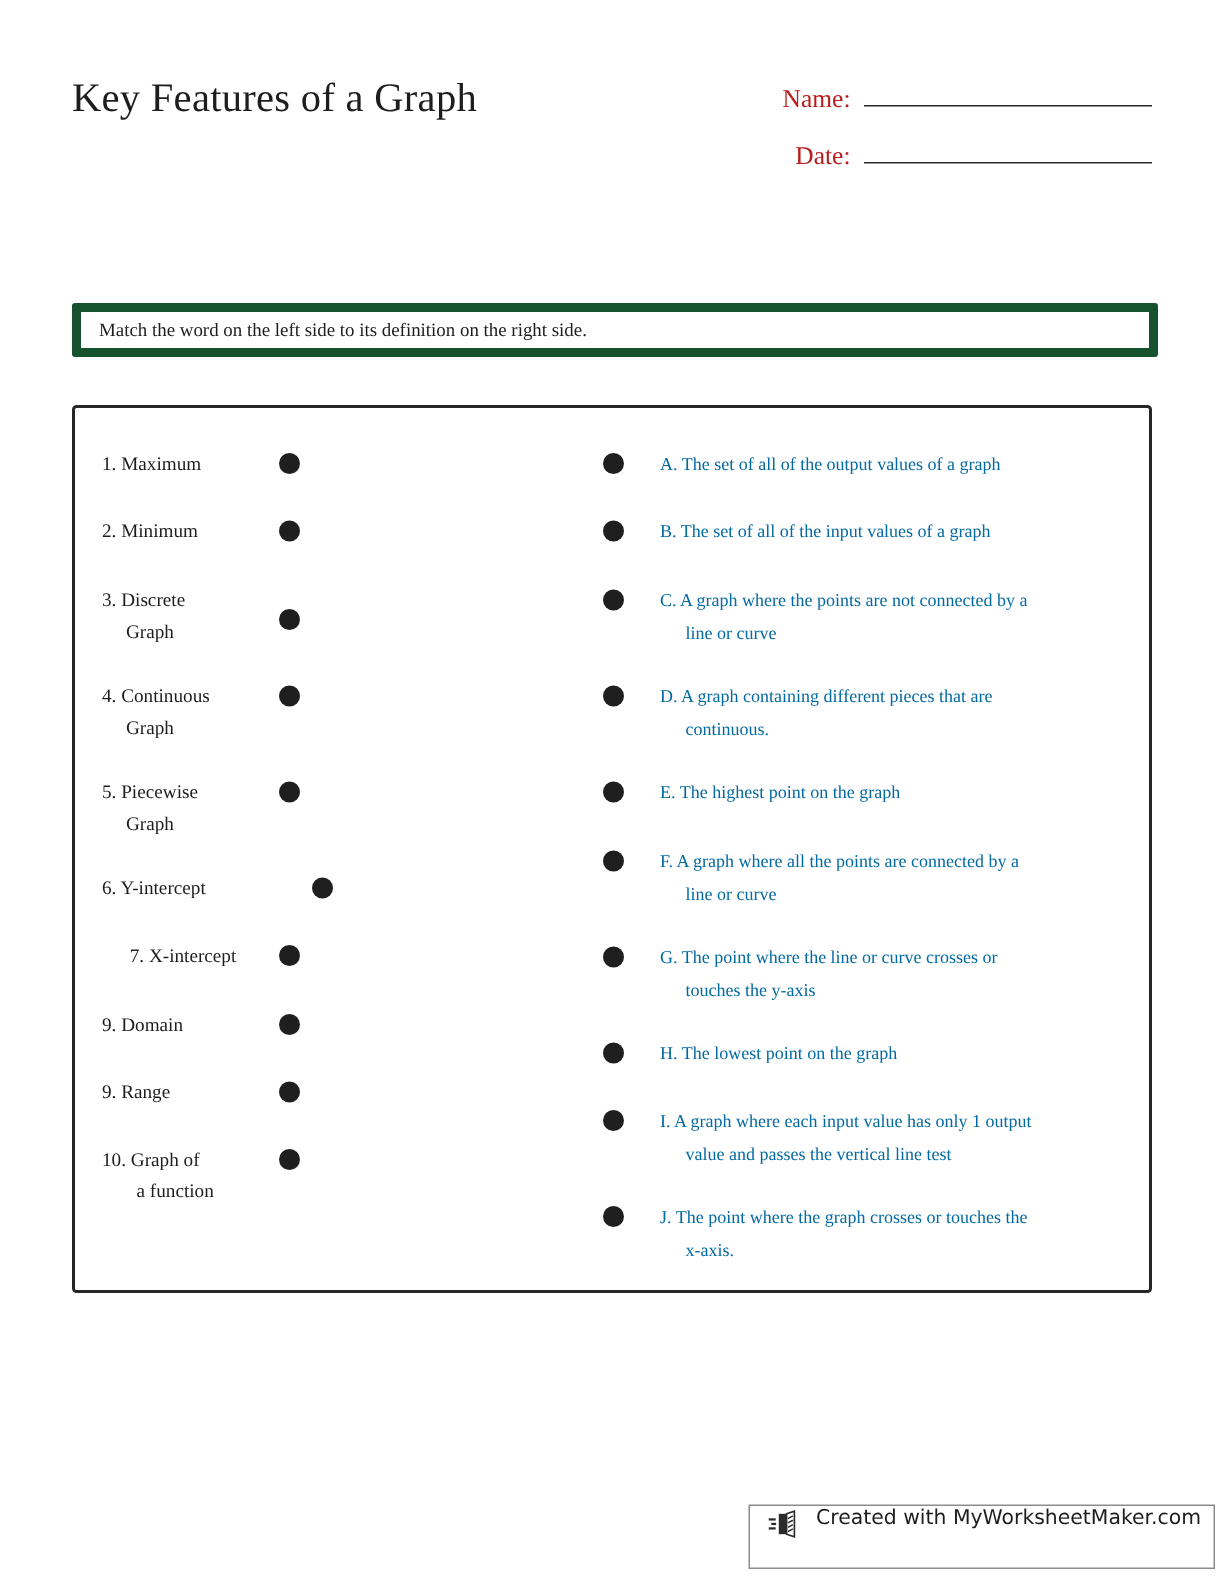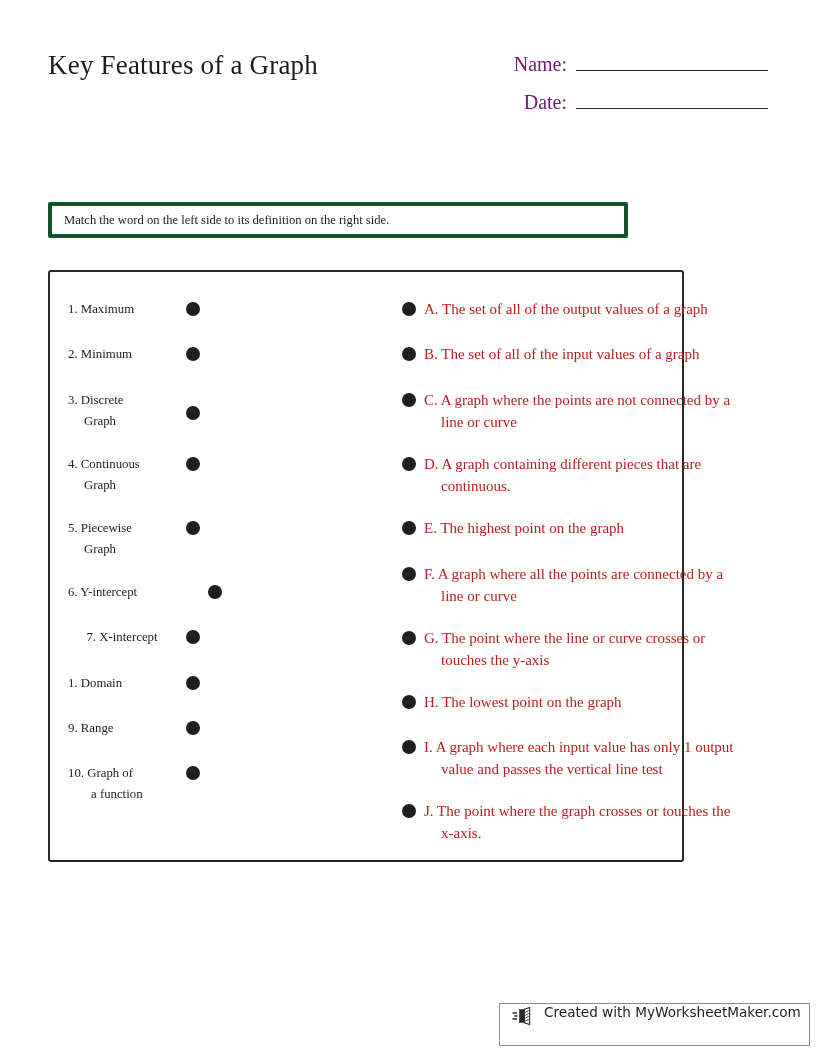--- a/index.html
+++ b/index.html
@@ -34,57 +34,57 @@
     top: 50px;
     width: 256px;
   }
   .info-row {
     display: flex;
     align-items: baseline;
     justify-content: flex-end;
     height: 38px;
   }
   .info-label {
-    font-size: 20px;
-    color: #701a75;
+    font-size: 17px;
+    color: #b91c1c;
     padding-right: 9px;
     white-space: nowrap;
   }
   .info-line {
     width: 192px;
     border-bottom: 1.6px solid #2a2a2a;
     height: 20px;
   }
 
   
   #directions-box {
     position: absolute;
     left: 48px;
     top: 202px;
-    width: 580px;
+    width: 724px;
     height: 36px;
     box-sizing: border-box;
-    border: 4px solid #14532d;
+    border: 6px solid #14532d;
     border-radius: 2px;
     background: #fff;
     display: flex;
     align-items: center;
   }
   #directions-text {
     font-size: 12.6px;
     padding-left: 12px;
     color: #1d1d1d;
   }
 
   
   #matching-box {
     position: absolute;
     left: 48px;
     top: 270px;
-    width: 636px;
+    width: 720px;
     height: 592px;
     box-sizing: border-box;
     border: 2px solid #272727;
     border-radius: 3px;
     background: #fff;
   }
 
   .column {
     position: absolute;
     top: 0;
@@ -125,24 +125,24 @@
   
   .def-row {
     left: 12px;
     width: 364px;
   }
   .def-dot {
     margin-top: 4px;
     flex: 0 0 auto;
   }
   .def-text {
-    margin-left: 8px;
-    font-size: 15px;
+    margin-left: 24px;
+    font-size: 12px;
     line-height: 21.5px;
-    color: #b91c1c;
+    color: #0369a1;
     padding-top: 1px;
   }
   .def-text .wrap-indent {
     display: block;
     padding-left: 17px;
   }
 
   .dot {
     width: 14px;
     height: 14px;
@@ -235,21 +235,21 @@
           <span class="dot"></span>
         </span>
       </div>
       <div class="match-row term-row" style="top: 354px; text-align: center;">
         <div class="term-text">7. X-intercept</div>
         <span class="term-dot">
           <span class="dot"></span>
         </span>
       </div>
       <div class="match-row term-row" style="top: 400px;">
-        <div class="term-text">1. Domain</div>
+        <div class="term-text">9. Domain</div>
         <span class="term-dot">
           <span class="dot"></span>
         </span>
       </div>
       <div class="match-row term-row" style="top: 445px;">
         <div class="term-text">9. Range</div>
         <span class="term-dot">
           <span class="dot"></span>
         </span>
       </div>

